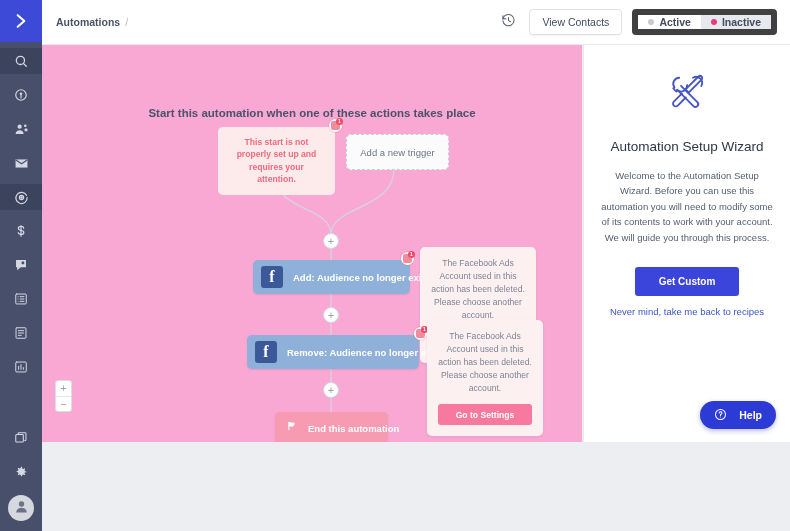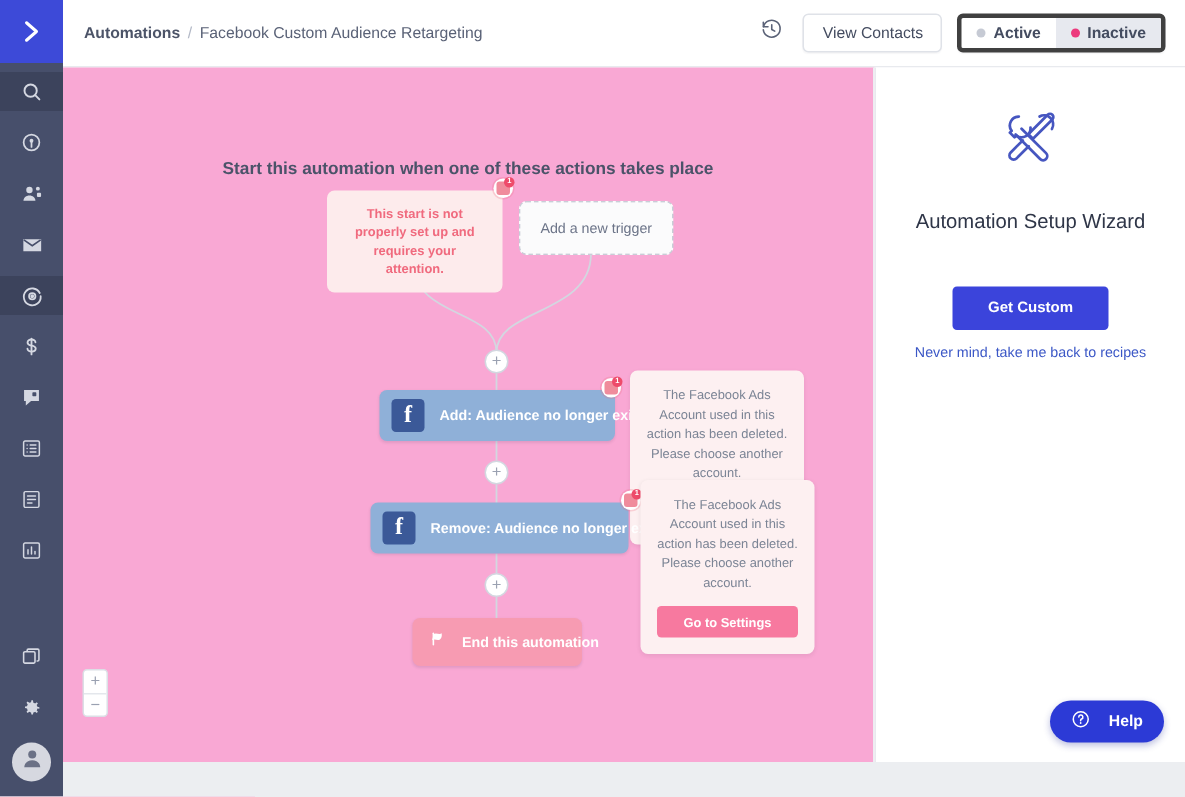--- a/index.html
+++ b/index.html
@@ -4,21 +4,21 @@
 <style>
   * { box-sizing: border-box; margin: 0; padding: 0; }
   html, body {
     width: 790px; height: 531px;
     font-family: "Liberation Sans", sans-serif;
     background: #eceef1;
     overflow: hidden;
   }
   #app {
     position: relative;
-    width: 790px; height: 508px;
+    width: 790px; height: 442px;
     background: #ffffff;
     display: flex;
   }
 
   
   .sidebar {
     width: 42px; height: 531px;
     background: #474f6b;
     display: flex; flex-direction: column;
     align-items: center;
@@ -85,21 +85,21 @@
   .btn-outline {
     height: 26px; padding: 0 12px;
     border: 1px solid #dfe2e8; border-radius: 4px;
     background: #fff; color: #444c60;
     font-size: 10.5px; font-weight: normal;
     display: flex; align-items: center;
     box-shadow: 0 1px 1px rgba(16,22,40,.04);
   }
   .seg {
     display: flex; height: 26px;
-    border: 3px solid #404040; border-radius: 4px; overflow: hidden;
+    border: 6px solid #404040; border-radius: 4px; overflow: hidden;
     background: #fff;
     box-shadow: 0 1px 1px rgba(16,22,40,.04);
   }
   .seg-item {
     padding: 0 10px;
     display: flex; align-items: center; gap: 5px;
     font-size: 10.5px; font-weight: bold; color: #444c60;
   }
   .seg-item.on { background: #e7e9ef; }
   .dot { width: 6px; height: 6px; border-radius: 50%; display: inline-block; }
@@ -422,21 +422,20 @@
       </div>
     </div>
   </nav>
 
   <div class="main">
 
     <div class="header">
       <div class="breadcrumb">
         <span class="crumb-link">Automations</span>
         <span class="sep">/</span>
-        <span class="crumb-current">Facebook Custom Audience Retargeting</span>
       </div>
       <div class="header-right">
         <div class="icon-btn">
           <span>
             <svg width="15" height="15" viewBox="0 0 24 24" fill="none" stroke="currentColor" stroke-width="1.7" stroke-linecap="round" stroke-linejoin="round">
                 <path d="M3.2 9.2A9 9 0 1 1 3 12.6"></path>
                 <polyline points="3 4.5 3.1 9.4 8 9.3"></polyline>
                 <polyline points="12 7.3 12 12.2 15.2 14"></polyline>
               </svg>
           </span>
@@ -556,20 +555,21 @@
         <div class="panel-icon">
           <svg width="44" height="44" viewBox="0 0 48 48" fill="none" stroke="#4656c0" stroke-width="2" stroke-linecap="round" stroke-linejoin="round">
             <path d="M15.5 9.5a6.5 6.5 0 0 0-5.2 10.4L9 21.2l3.4 3.4 1.3-1.3A6.5 6.5 0 0 0 24 17.5"></path>
             <path d="M13.2 22.6 31 40.4a3 3 0 0 0 4.3-4.3L17.5 18.3"></path>
             <path d="M36.5 8.2 22.4 22.3l3.4 3.4L39.9 11.6a2.4 2.4 0 0 0-3.4-3.4z"></path>
             <path d="M18.4 26.8 9.6 35.6a3 3 0 0 0 4.3 4.3l8.8-8.8"></path>
             <path d="M30.6 9.5a6.6 6.6 0 0 1 9 9"></path>
           </svg>
         </div>
         <div class="panel-title">Automation Setup Wizard</div>
+        <div class="panel-text">Welcome to the Automation Setup Wizard. Before you can use this automation you will need to modify some of its contents to work with your account. We will guide you through this process.</div>
         <div class="panel-btn">Get Custom</div>
         <div class="panel-link">Never mind, take me back to recipes</div>
       </aside>
     </div>
   </div>
 
   <div class="help-btn">
     <span>
       <svg width="13" height="13" viewBox="0 0 24 24" fill="none" stroke="#ffffff" stroke-width="1.9" stroke-linecap="round">
           <circle cx="12" cy="12" r="9.2"></circle>

